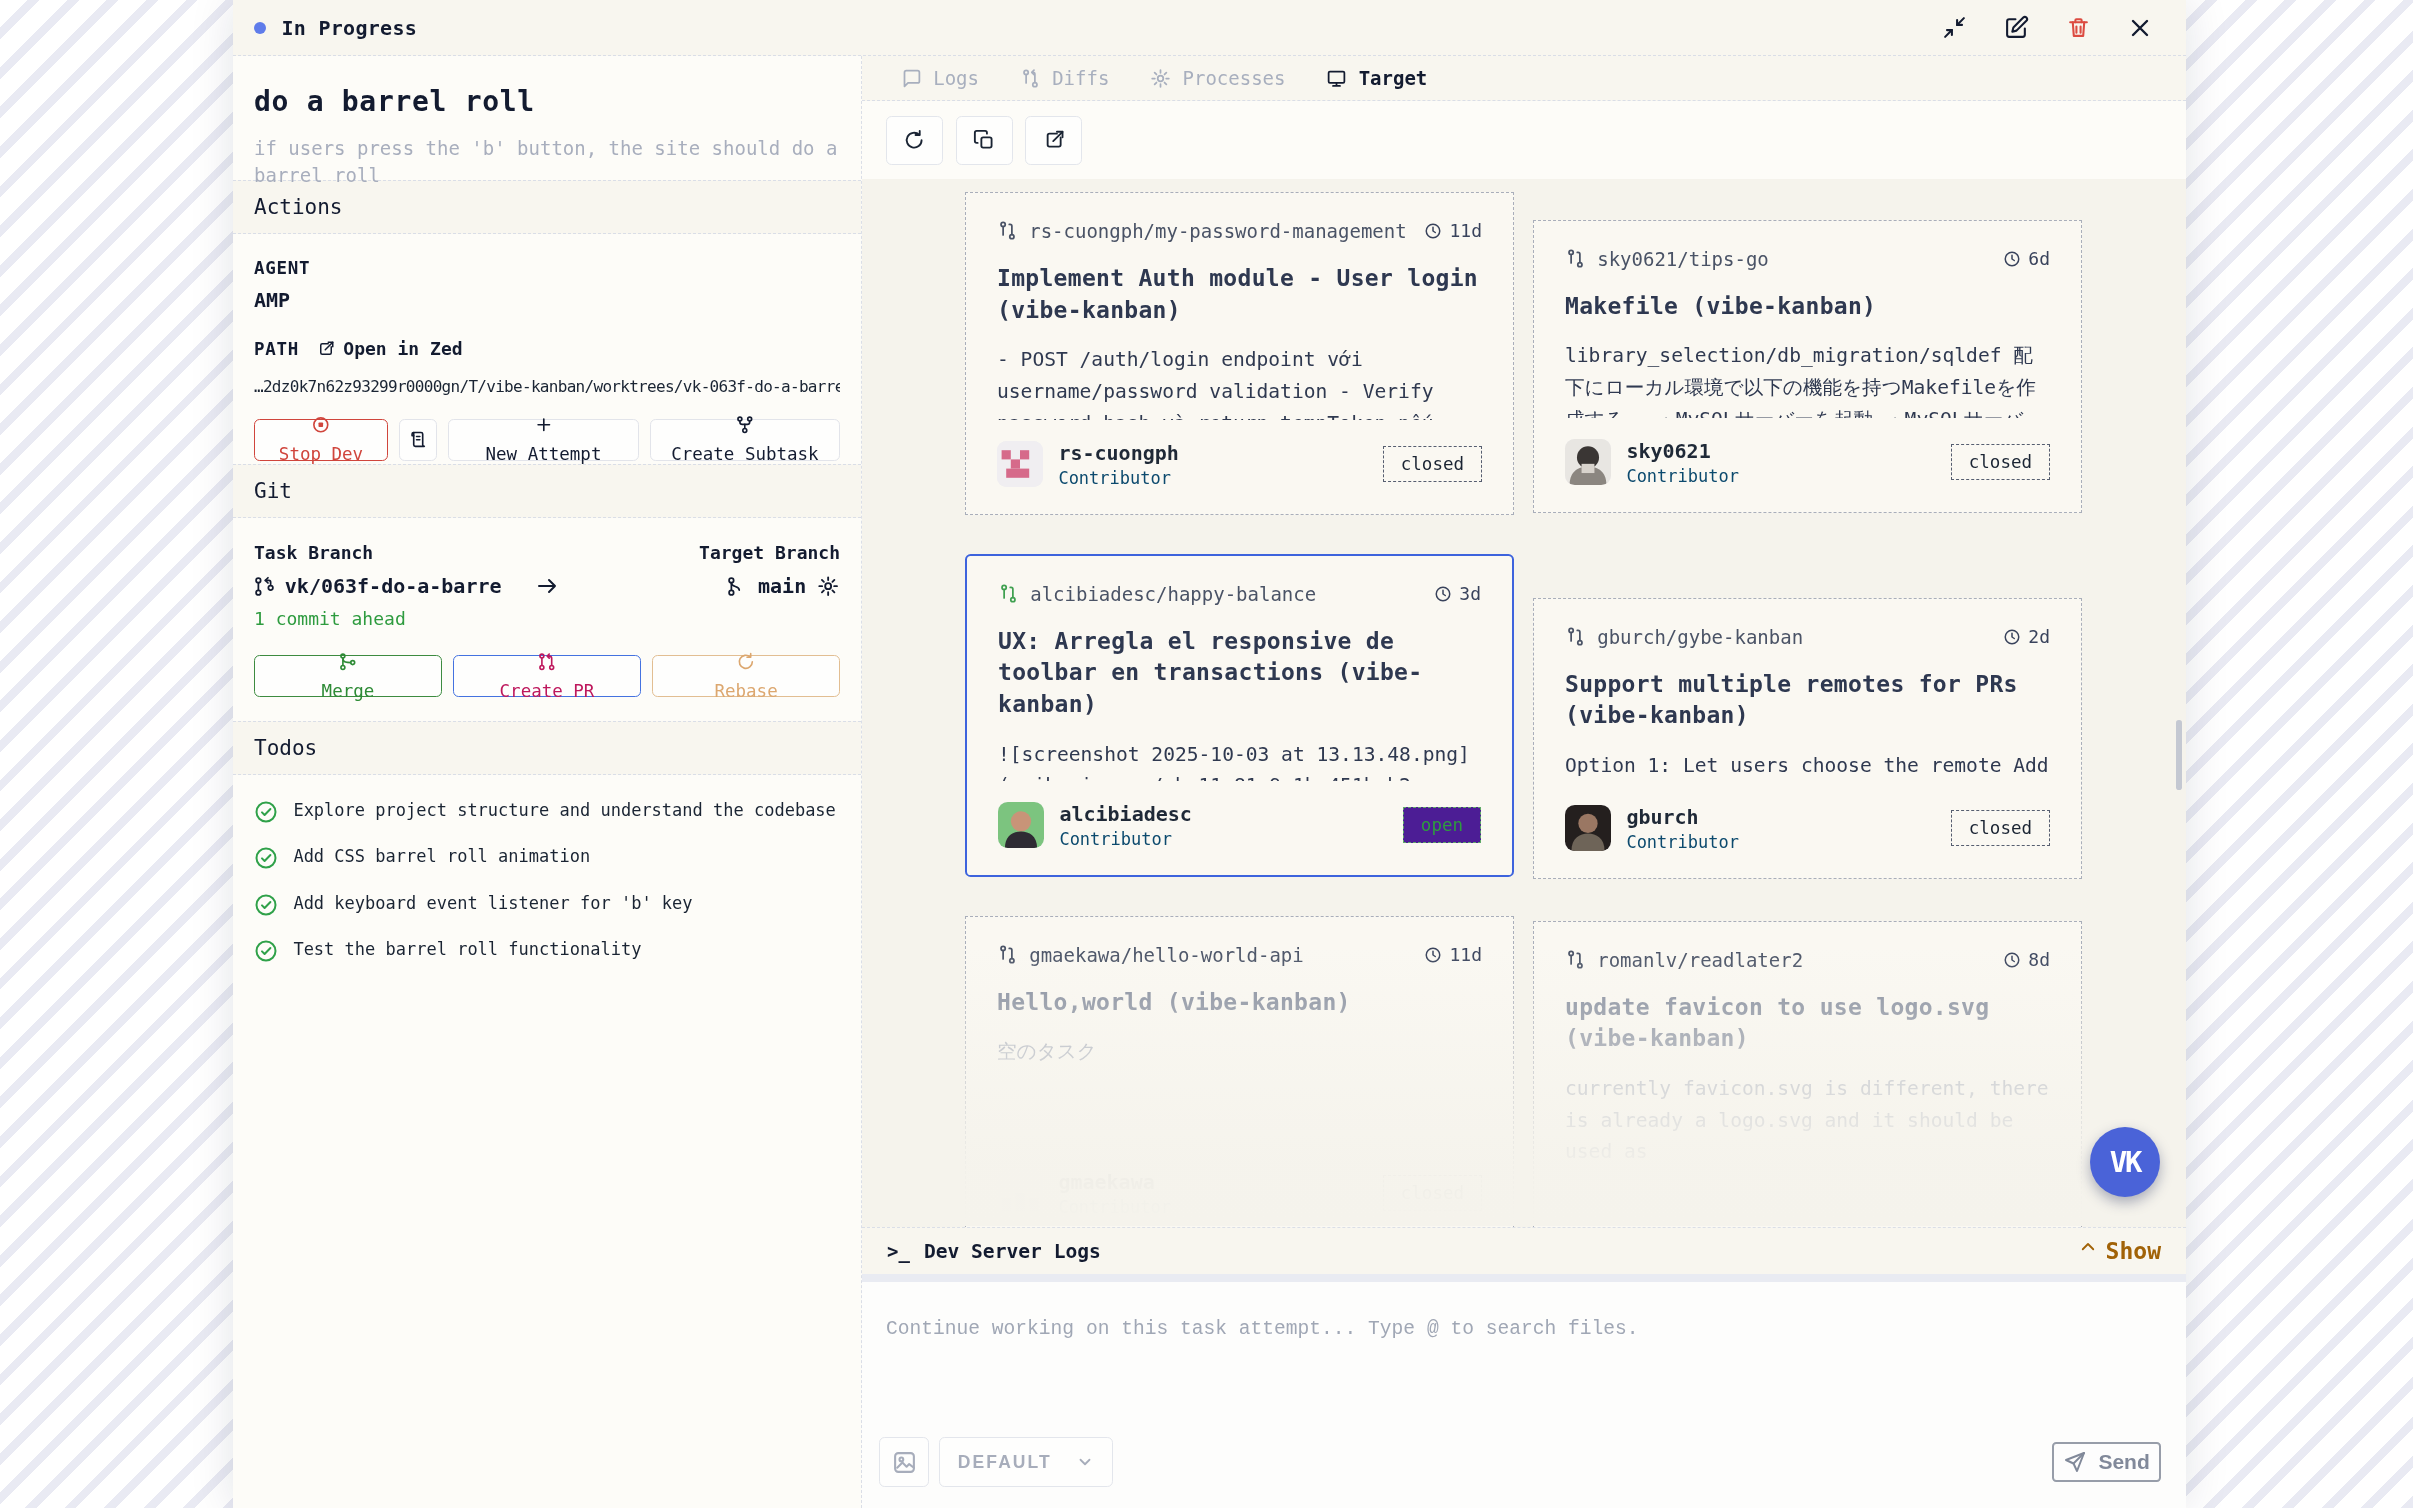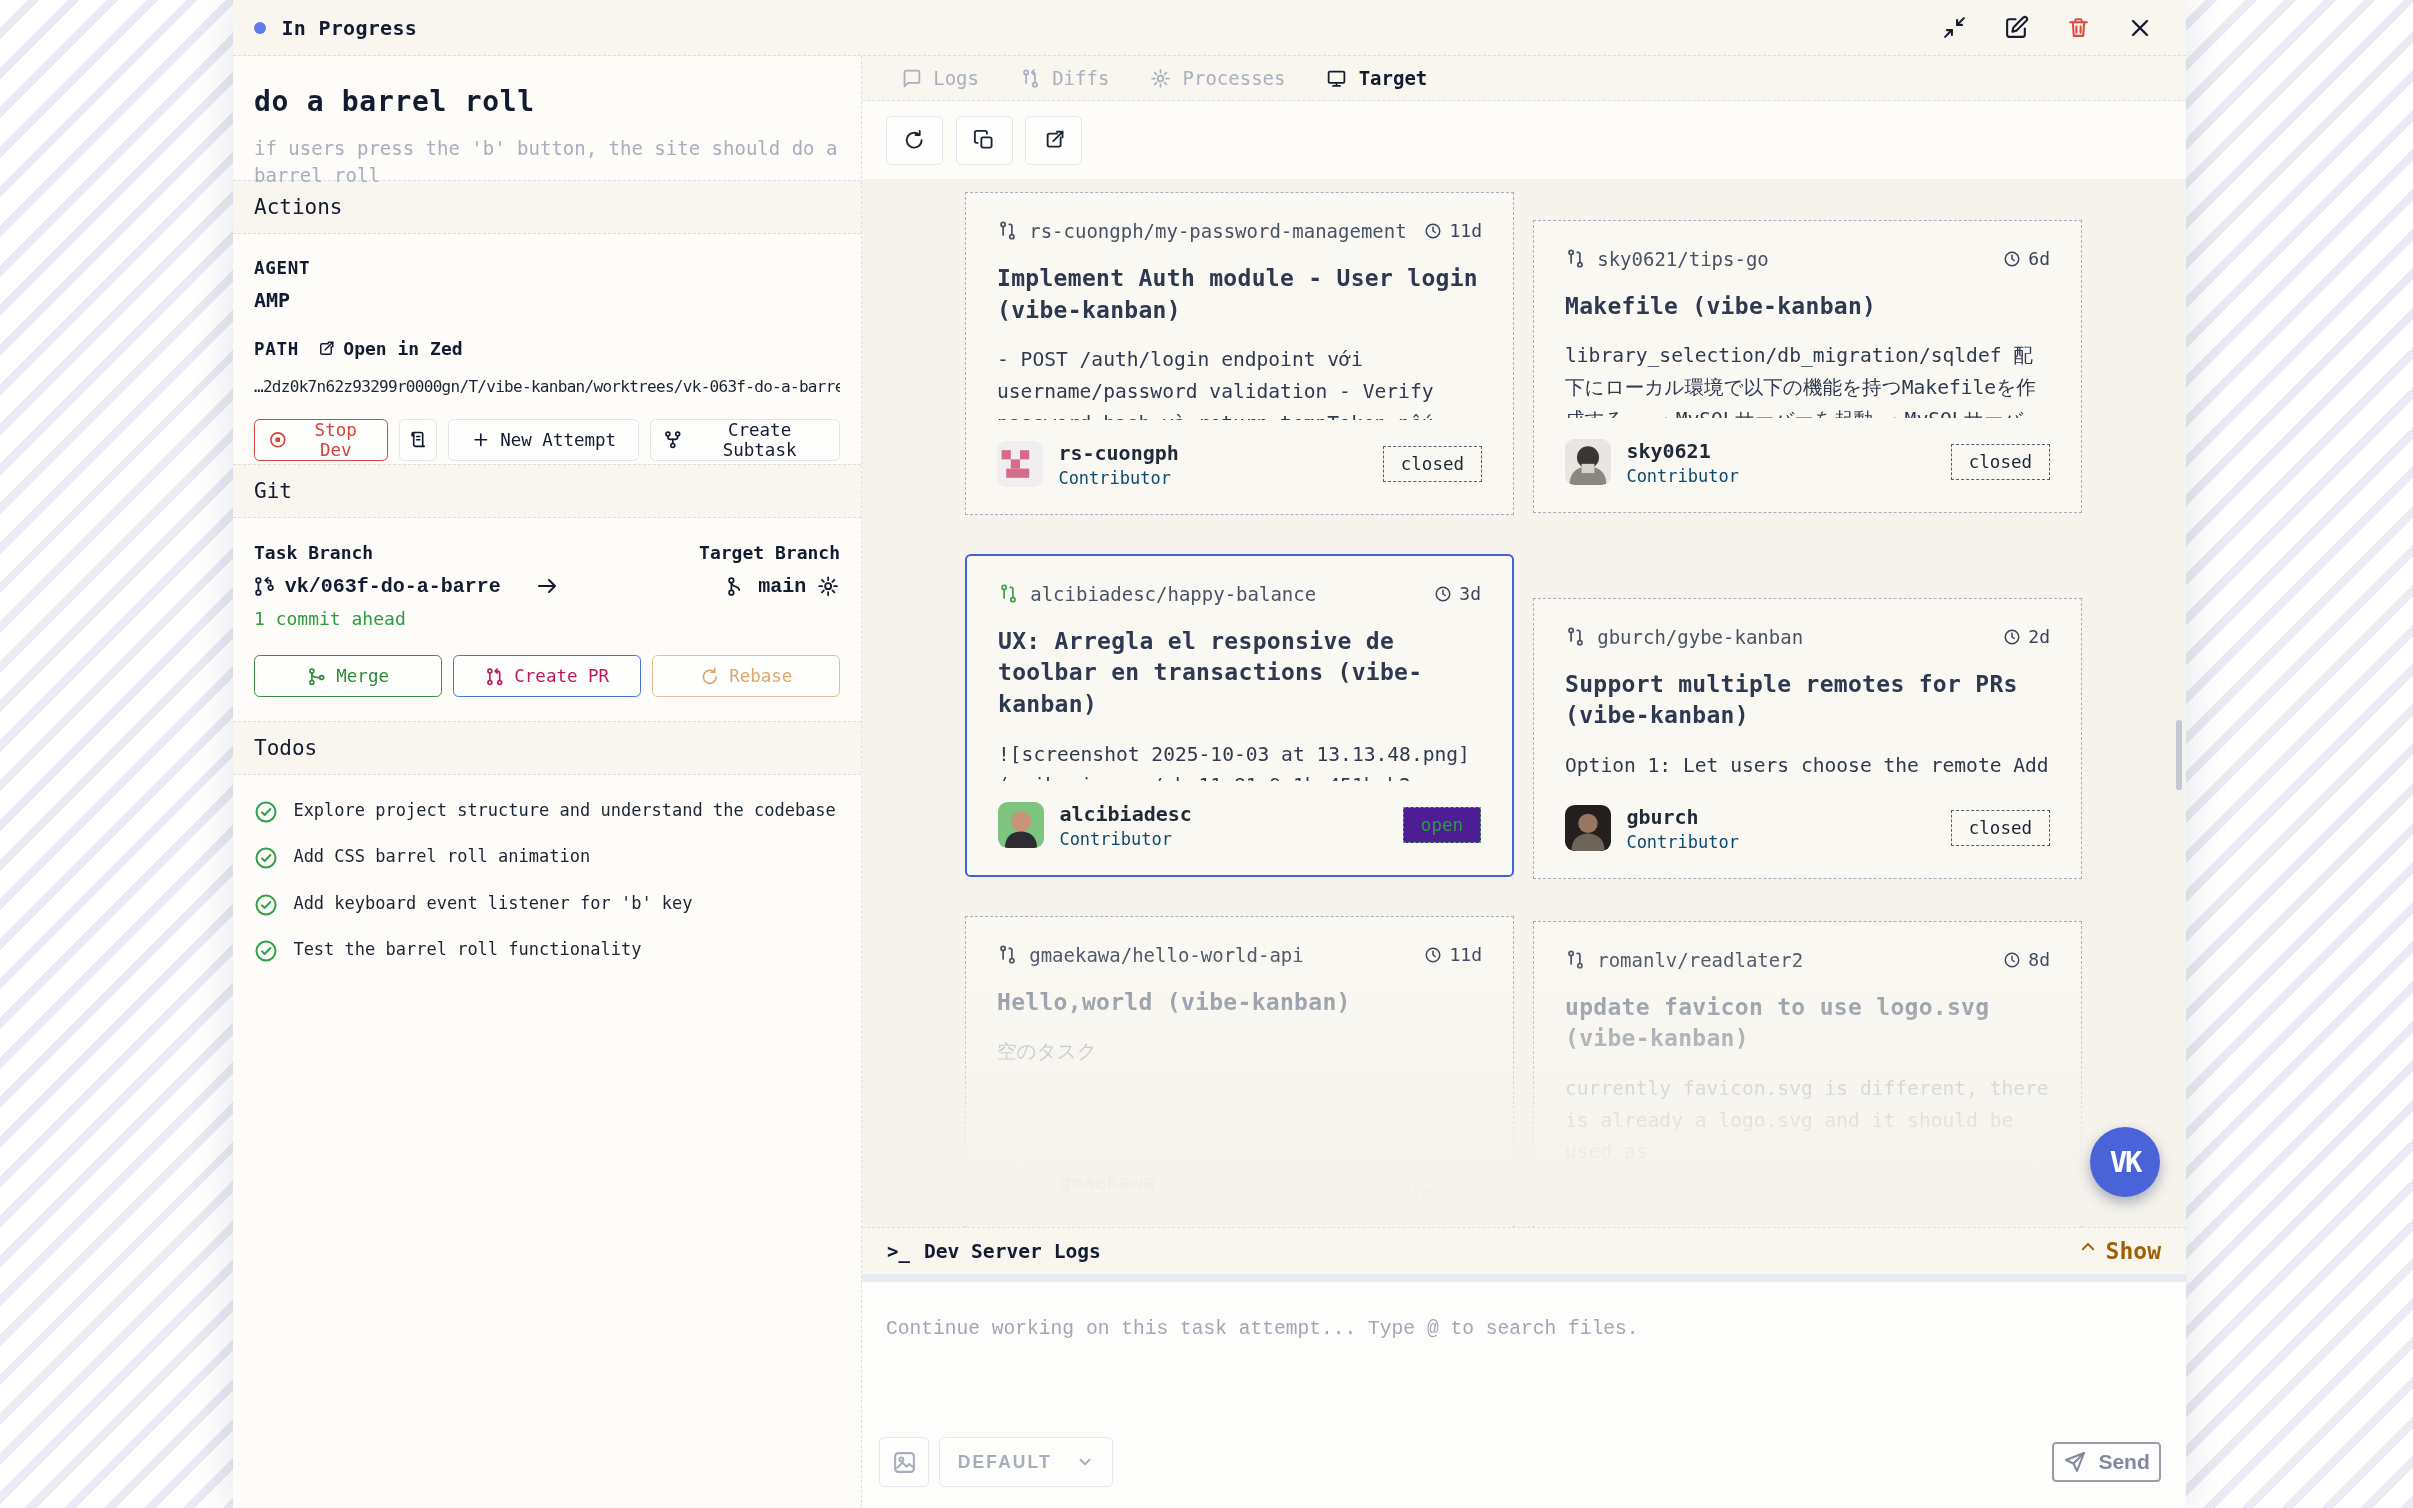--- a/index.html
+++ b/index.html
@@ -32,28 +32,28 @@
   .band{height:54px;background:var(--cream);border-top:1.4px dashed var(--dash);border-bottom:1.4px dashed var(--dash);
     display:flex;align-items:center;padding:0 21px;font-size:21px;color:var(--ink);}
   .band:first-of-type{border-top:none;}
   .actions-content{height:230px;padding:24px 21px 0;}
   .mini-label{font-size:17.5px;font-weight:bold;letter-spacing:0.7px;}
   .agent-value{margin-top:9.8px;font-size:20px;font-weight:bold;}
   .path-row{margin-top:26.5px;display:flex;align-items:center;gap:18px;}
   .zed-link{display:flex;align-items:center;gap:8.4px;font-size:18px;color:var(--ink);cursor:pointer;background:none;border:none;font-family:inherit;font-weight:bold;}
   .path-value{margin-top:18px;font-size:16px;letter-spacing:-0.7px;white-space:nowrap;overflow:hidden;color:#1A2433;}
   .btn{display:inline-flex;align-items:center;justify-content:center;gap:9.8px;height:42px;background:#FEFEFD;
-    border:1.4px solid #E2E4EA;border-radius:5.6px;font-family:inherit;font-size:17.5px;color:var(--ink);cursor:pointer;padding:0 12.6px;}
+    border:1.4px solid #E2E4EA;border-radius:5.6px;font-family:inherit;font-size:17.5px;color:var(--ink);cursor:pointer;padding:0 12.6px;flex-direction:column;}
   .actions-btns{margin-top:22.3px;display:flex;gap:11.2px;}
   .btn.stop{border-color:var(--red);color:var(--red);width:134px;flex:0 0 auto;}
   .btn.square{width:38px;padding:0;flex:0 0 auto;}
   .btn.grow{flex:1;}
   .git-content{height:203px;padding:24px 21px 0;}
   .branch-labels{display:flex;justify-content:space-between;font-size:18px;font-weight:bold;}
-  .branch-row{margin-top:11.2px;display:flex;align-items:center;font-family:Liberation Mono, monospace;}
+  .branch-row{margin-top:11.2px;display:flex;align-items:center;}
   .branch-left{flex:1;display:flex;align-items:center;gap:9.8px;font-size:20px;font-weight:bold;}
   .branch-right{flex:1;display:flex;align-items:center;justify-content:flex-end;gap:9.8px;font-size:20px;font-weight:bold;}
   .commit-status{margin-top:9.8px;font-size:18px;color:var(--green);}
   .git-btns{margin-top:26.5px;display:flex;gap:11.2px;}
   .btn.merge{flex:1;border-color:#3D8B40;color:#2E8B36;}
   .btn.pr{flex:1;border-color:#4472E0;color:#be185d;}
   .btn.rebase{flex:1;border-color:#E2BE92;color:#DCA76F;cursor:default;}
   .todos-content{padding:25px 21px 0;}
   .todo{display:flex;align-items:flex-start;gap:15.4px;margin-bottom:22.3px;font-size:17px;color:#1A2433;}
   .todo svg{flex:0 0 auto;color:#2FA149;}

